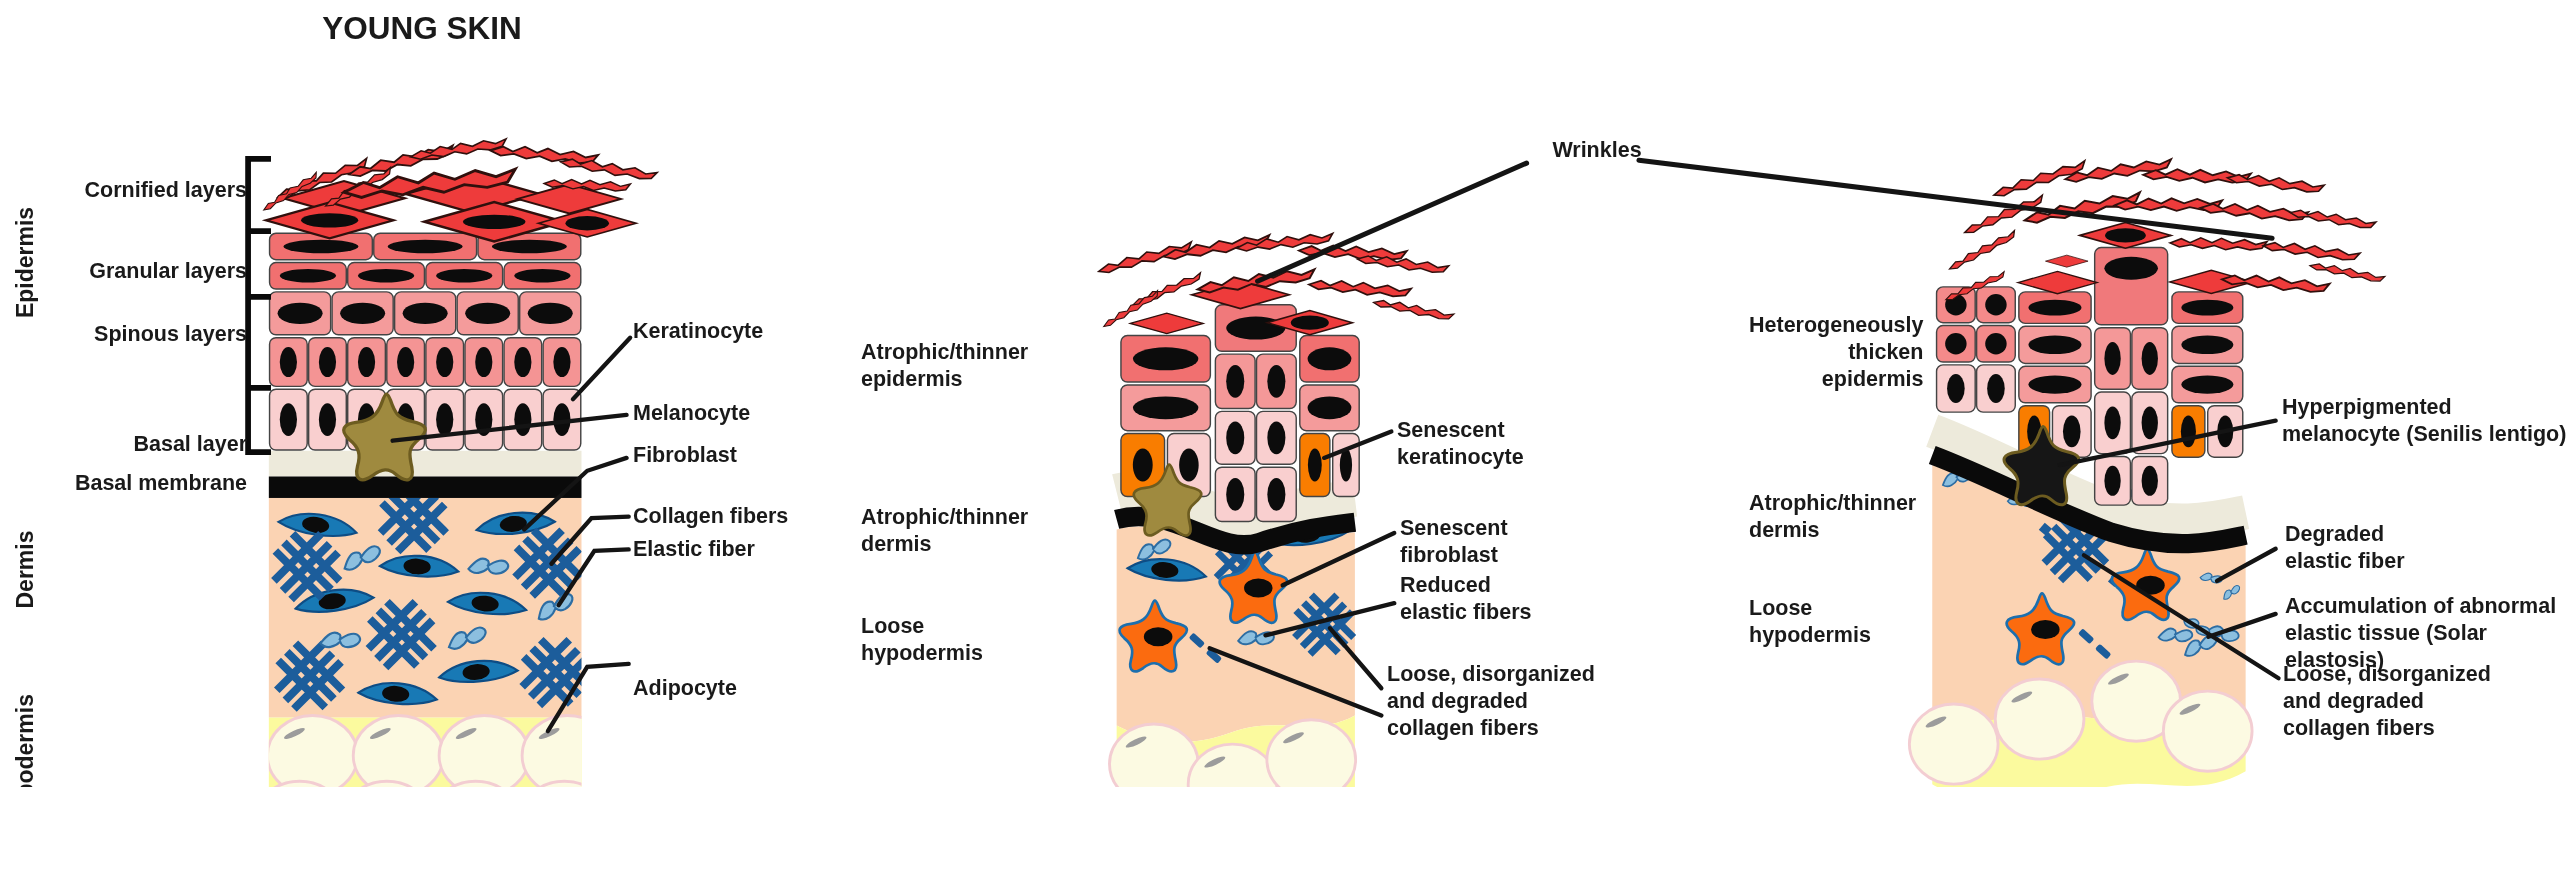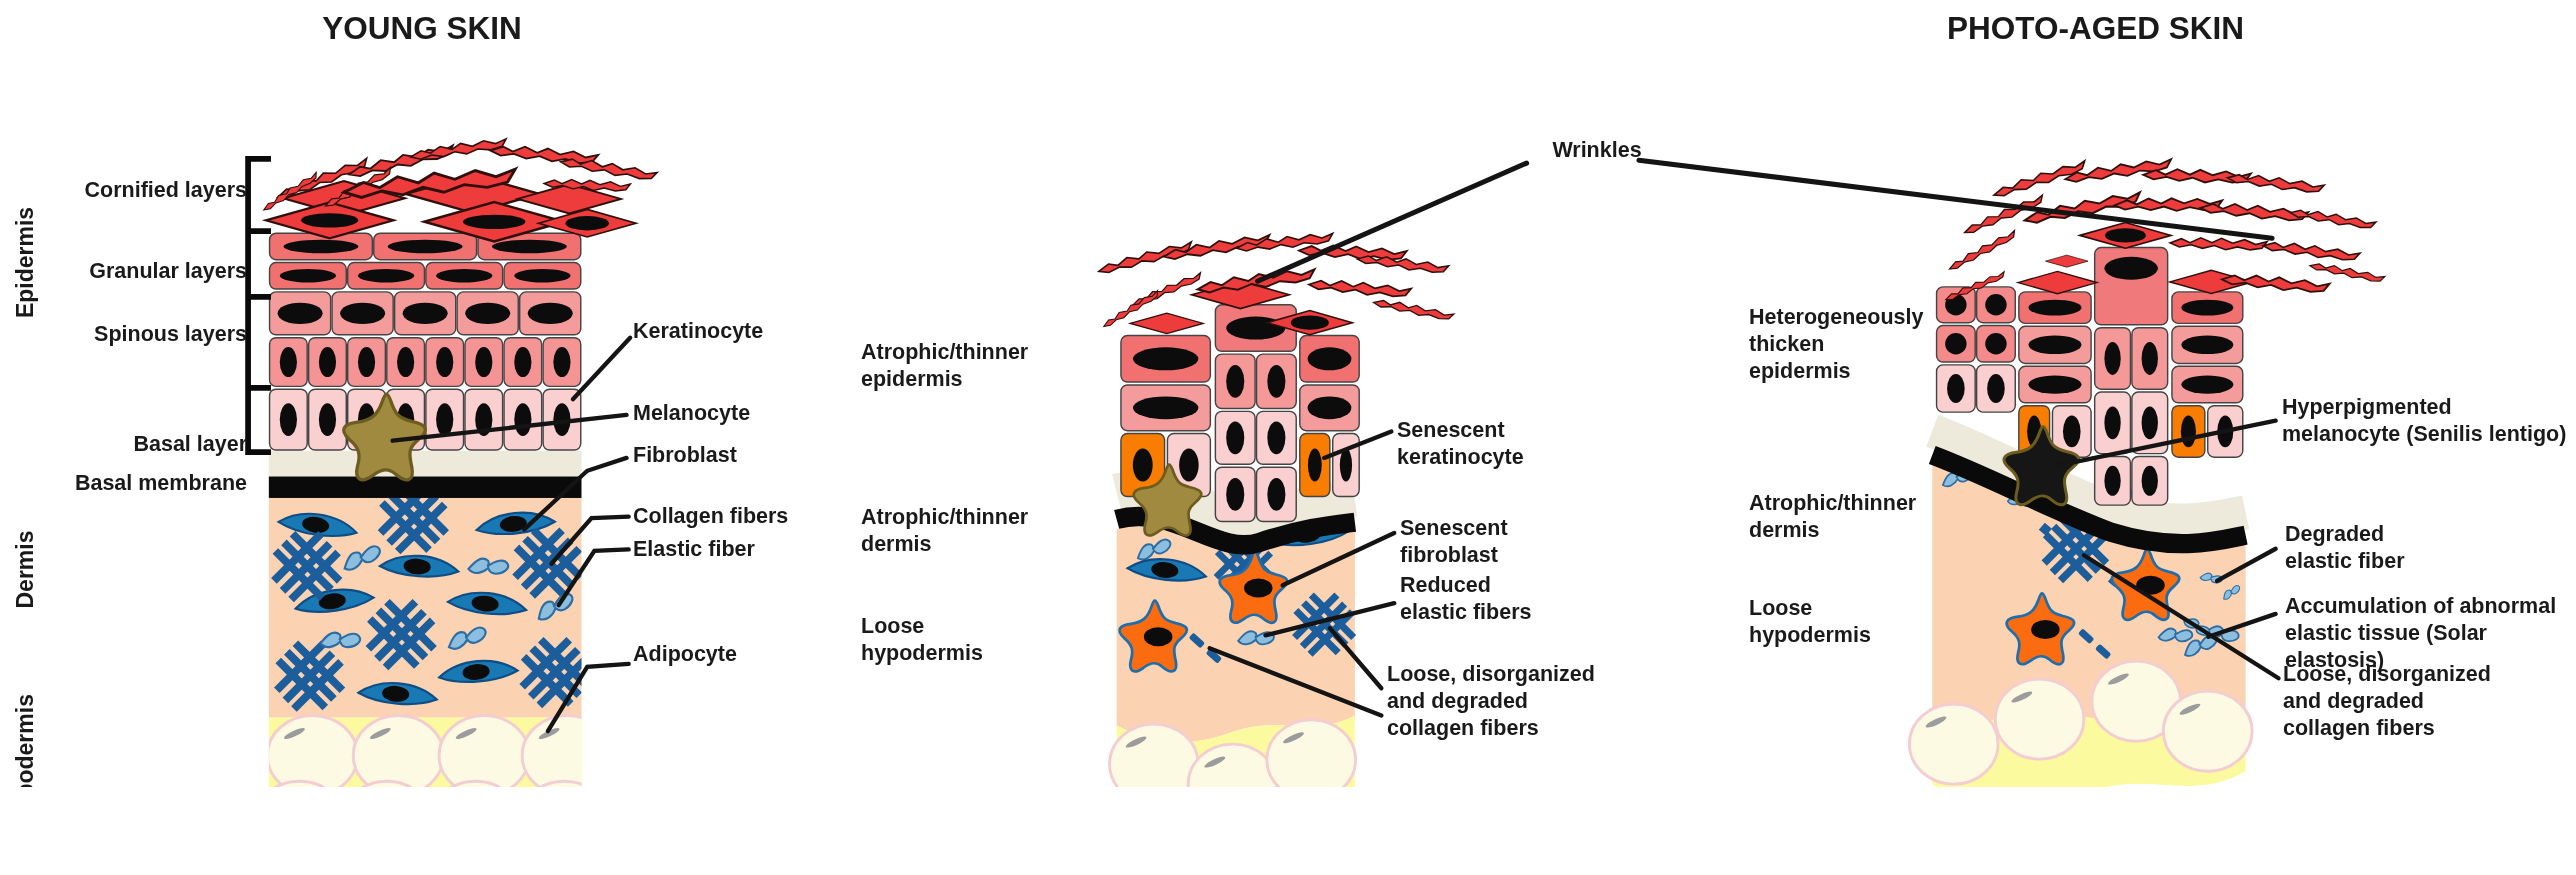--- a/index.html
+++ b/index.html
@@ -418,59 +418,58 @@
       </g>
     </g>
 
     <g fill="none" stroke="#141414" stroke-width="7" stroke-linecap="round">
       <path d="M2133,228 L1757,393"></path>
       <path d="M2290,224 L3175,333"></path>
     </g>
   </svg>
 
   <div class="title" style="left:279px;top:10px;width:286px;">YOUNG SKIN</div>
-  <div class="title" style="left:1881px;top:10px;width:429px;">PHOTO-AGED SKIN</div>
 
   <div class="vlab" style="left:-60px;top:248px;">Epidermis</div>
   <div class="vlab" style="left:-60px;top:555px;">Dermis</div>
   <div class="vlab" style="left:-60px;top:746px;">Hypodermis</div>
 
   <div class="lbl right-edge" style="left:32px;top:177px;width:215px;">Cornified layers</div>
   <div class="lbl right-edge" style="left:32px;top:250px;width:215px;margin-top:8px;">Granular layers</div>
   <div class="lbl right-edge" style="left:32px;top:321px;width:215px;">Spinous layers</div>
   <div class="lbl right-edge" style="left:32px;top:409px;width:215px;margin-top:22px;">Basal layer</div>
   <div class="lbl right-edge" style="left:32px;top:470px;width:215px;">Basal membrane</div>
 
   <div class="lbl" style="left:633px;top:318px;">Keratinocyte</div>
   <div class="lbl" style="left:633px;top:400px;">Melanocyte</div>
   <div class="lbl" style="left:633px;top:442px;">Fibroblast</div>
   <div class="lbl" style="left:633px;top:503px;">Collagen fibers</div>
   <div class="lbl" style="left:633px;top:536px;">Elastic fiber</div>
-  <div class="lbl" style="left:633px;top:641px;">Adipocyte</div>
+  <div class="lbl" style="left:633px;top:675px;">Adipocyte</div>
 
   <div class="lbl" style="left:1536px;top:137px;width:122px;text-align:center;">Wrinkles</div>
 
   <div class="lbl" style="left:861px;top:339px;">Atrophic/thinner
 epidermis</div>
   <div class="lbl" style="left:861px;top:504px;">Atrophic/thinner
 dermis</div>
   <div class="lbl" style="left:861px;top:613px;">Loose
 hypodermis</div>
 
   <div class="lbl" style="left:1397px;top:417px;">Senescent
 keratinocyte</div>
   <div class="lbl" style="left:1400px;top:515px;">Senescent
 fibroblast</div>
   <div class="lbl" style="left:1400px;top:572px;">Reduced
 elastic fibers</div>
   <div class="lbl" style="left:1387px;top:661px;">Loose, disorganized
 and degraded
 collagen fibers</div>
 
-  <div class="lbl" style="left:1749px;top:304px;">Heterogeneously
+  <div class="lbl" style="left:1749px;top:312px;text-align:right;">Heterogeneously
 thicken
 epidermis</div>
   <div class="lbl" style="left:1749px;top:490px;">Atrophic/thinner
 dermis</div>
   <div class="lbl" style="left:1749px;top:595px;">Loose
 hypodermis</div>
 
   <div class="lbl" style="left:2282px;top:394px;">Hyperpigmented
 melanocyte (Senilis lentigo)</div>
   <div class="lbl" style="left:2285px;top:521px;">Degraded

